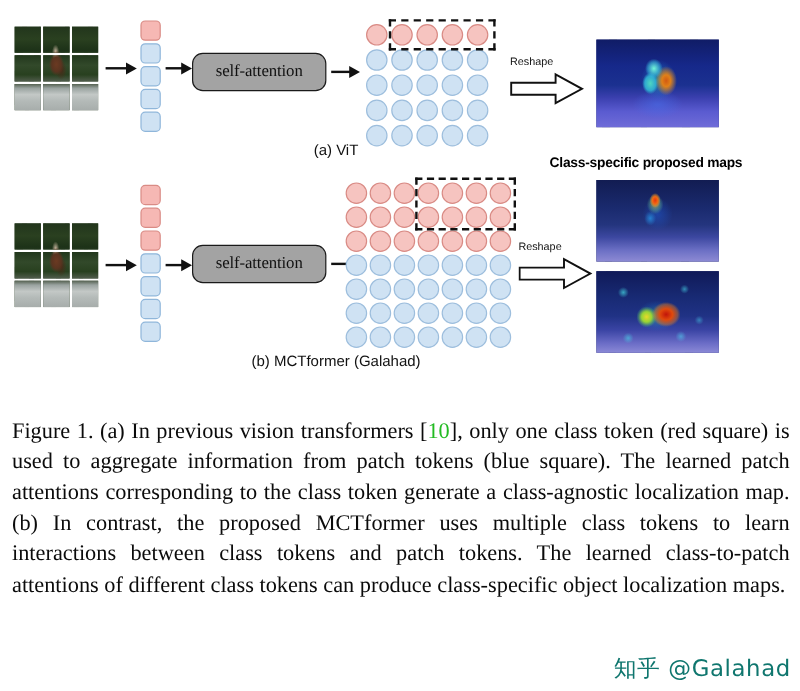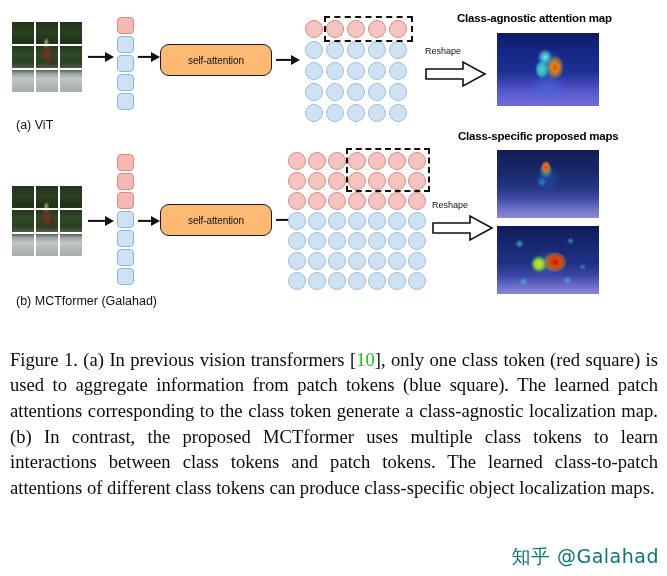--- a/index.html
+++ b/index.html
@@ -69,26 +69,26 @@
   }
   .token.red  { background: #f6b8b4; border: 1.4px solid #d98b85; }
   .token.blue { background: #cfe2f3; border: 1.4px solid #8fb6da; }
 
   
   .sa-box {
     position: absolute;
     box-sizing: border-box;
     border: 1.6px solid #1a1a1a;
     border-radius: 9px;
-    background: #fdba74;
+    background: #a3a3a3;
     display: flex;
     align-items: center;
     justify-content: center;
-    font-family: Liberation Sans, sans-serif;
-    font-size: 10px;
+    font-family: Liberation Serif, serif;
+    font-size: 14px;
     color: #111111;
     letter-spacing: -0.1px;
   }
 
   
   .arrow-solid { position: absolute; height: 10px; }
   .arrow-solid .shaft {
     position: absolute;
     left: 0; top: 50%;
     transform: translateY(-50%);
@@ -194,21 +194,21 @@
       #141f66;
   }
 
   
   .sub-caption {
     position: absolute;
     font-family: "Liberation Sans", "DejaVu Sans", sans-serif;
     font-size: 12.5px;
     color: #111;
     white-space: nowrap;
-    margin-left: 16px;
+    text-align: center;
   }
 
   
   #caption {
     position: absolute;
     left: 10px;
     top: 328px;
     width: 648px;
     font-family: "Liberation Serif", "DejaVu Serif", serif;
     font-size: 18.6px;
@@ -322,21 +322,20 @@
 
   <div class="dashed-box" style="left:324px; top:16px; width:89px; height:26px;"></div>
 
   <div class="reshape-wrap" style="left:425px; top:46px; width:66px; height:44px;">
     <div class="reshape-label" style="left:0; top:0;">Reshape</div>
     <svg class="block-arrow" style="left:0; top:14px;" width="62" height="28" viewBox="0 0 62 28">
       <polygon points="1,9 38,9 38,2 60,14 38,26 38,19 1,19" fill="#ffffff" stroke="#111111" stroke-width="1.6" stroke-linejoin="miter"></polygon>
     </svg>
   </div>
 
-  <div class="map-heading" style="left:457px; top:12px;">Class-agnostic attention map</div>
   <div class="heatmap heat-agnostic" style="left:497px; top:33px; width:102px; height:73px;"></div>
 
   <div class="sub-caption" style="left:0; top:118px; width:560px;">(a) ViT</div>
 
   <div class="patch-grid" style="left:12px; top:186px; width:70px; height:70px;">
     <div class="patch">
         <div class="photo-inner scene" style="left:0;    top:0;"></div>
       </div>
     <div class="patch">
         <div class="photo-inner scene" style="left:-100%;top:0;"></div>

